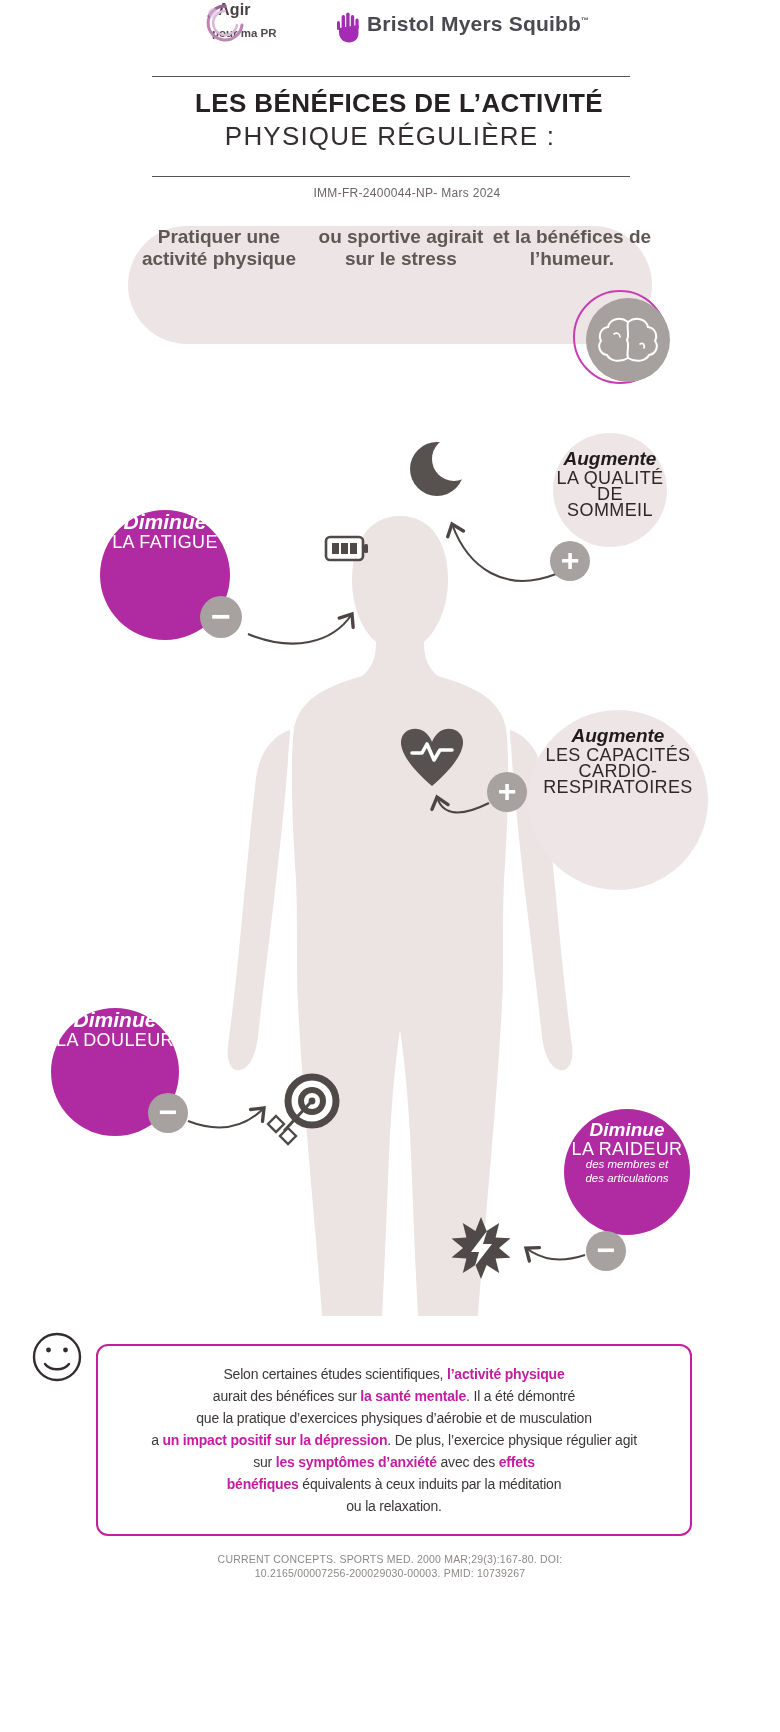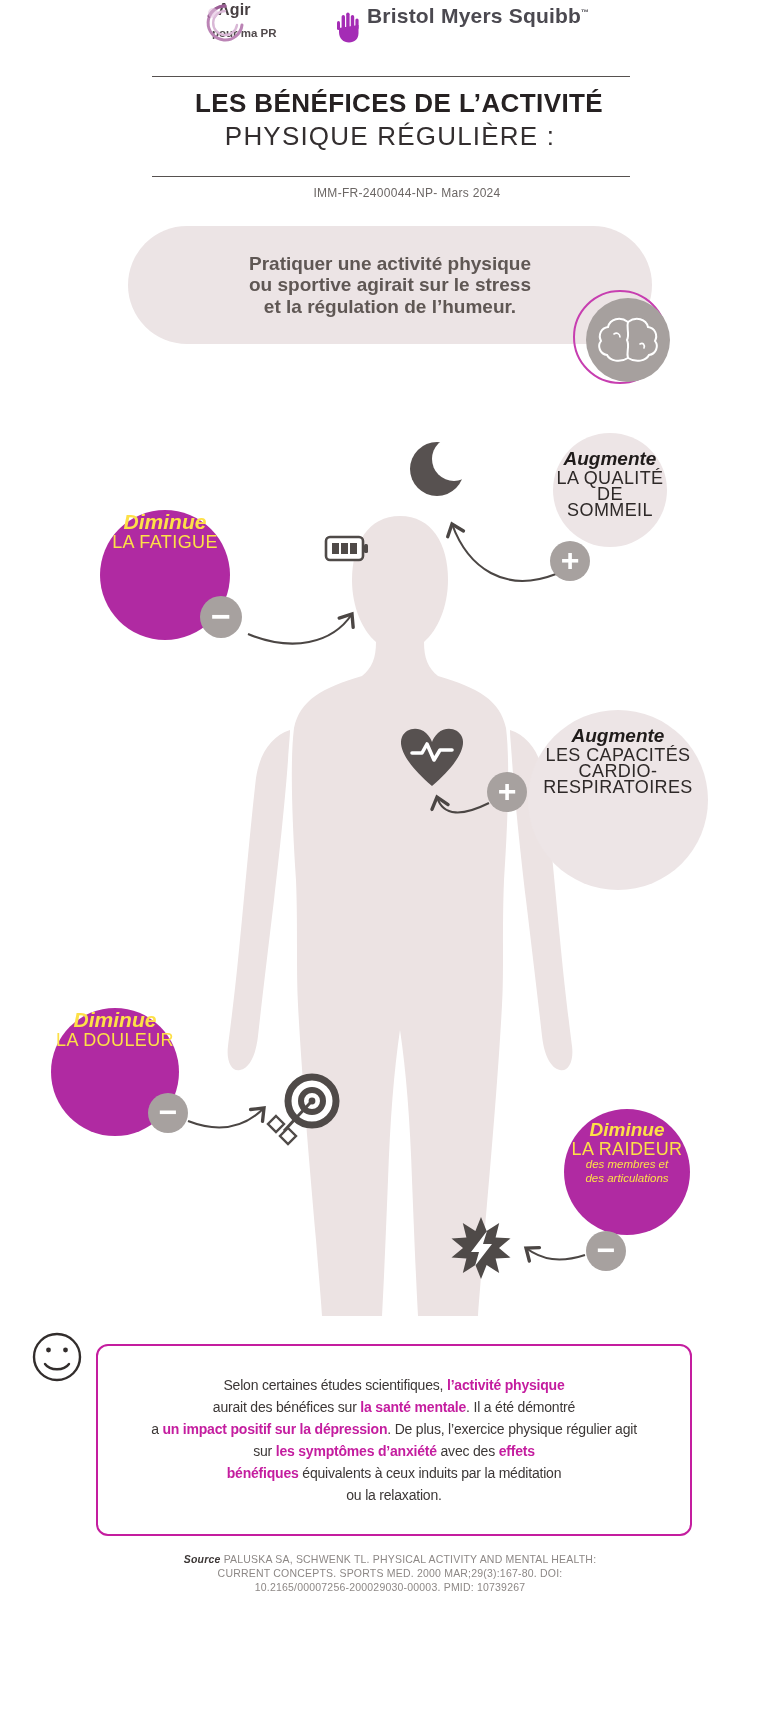--- a/index.html
+++ b/index.html
@@ -2,36 +2,36 @@
 <html><head>
 <meta charset="utf-8">
 <style>
   html,body{margin:0;padding:0;background:#fff;}
   .page{position:relative;width:780px;height:1732px;margin:0 auto;background:#fff;overflow:hidden;
         font-family:"Liberation Sans",sans-serif;color:#332e2e;}
   .abs{position:absolute;}
   
   .agir-text1{left:218px;top:1px;font-size:16px;font-weight:800;color:#473f42;letter-spacing:.2px;}
   .agir-text2{left:212px;top:27px;font-size:11.5px;font-weight:700;color:#514a4c;}
-  .bms-text{left:367px;top:4px;font-size:21px;font-weight:600;color:#4b4950;letter-spacing:.2px;}
+  .bms-text{left:367px;top:12px;font-size:21px;font-weight:600;color:#4b4950;letter-spacing:.2px;}
   .bms-tm{font-size:8px;vertical-align:super;}
   
   .rule{height:1px;background:#56514f;}
   .rule1{left:152px;top:76px;width:478px;}
   .rule2{left:152px;top:176px;width:478px;}
   .title1{left:0;top:88px;width:780px;text-align:center;font-size:26px;font-weight:700;color:#262122;letter-spacing:.4px;padding-left:9px;}
   .title2{left:0;top:121px;width:780px;text-align:center;font-size:26px;font-weight:400;color:#332e2f;letter-spacing:1.2px;}
   .ref{left:0;top:186px;width:780px;text-align:center;font-size:12px;color:#6b6664;letter-spacing:.3px;padding-left:17px;}
   
   .pill{left:128px;top:226px;width:524px;height:118px;border-radius:59px;background:#ece4e5;
-        display:flex;flex-direction:column;justify-content:center;text-align:center;}
+        display:flex;flex-direction:row;justify-content:center;text-align:center;}
   .pill div{font-size:19px;font-weight:700;color:#5f5754;line-height:21.5px;}
   
   .circle{border-radius:50%;display:flex;flex-direction:column;justify-content:flex-start;text-align:center;z-index:4;}
-  .magenta{background:var(--magenta,#b02aa2);color:#fde047;}
+  .magenta{background:var(--magenta,#b02aa2);color:#ffffff;}
   .lightc{background:var(--light-circle,#ede5e6);color:#2e2928;}
   .verb{font-style:italic;font-weight:700;font-size:21px;line-height:24px;}
   .obj{font-size:18px;line-height:16px;letter-spacing:.4px;}
   .detail{font-style:italic;font-size:11.5px;line-height:14px;}
   .c-fatigue{left:100px;top:510px;width:130px;height:130px;}
   .c-sommeil{left:553px;top:433px;width:114px;height:114px;}
   .c-sommeil .inner{transform:translateY(14px);}
   .c-cardio{left:528px;top:710px;width:180px;height:180px;}
   .c-cardio .inner{transform:translateY(14px);}
   .c-douleur{left:51px;top:1008px;width:128px;height:128px;}
@@ -92,21 +92,21 @@
 
   <div class="abs rule rule1"></div>
   <div class="abs title1">LES BÉNÉFICES DE L’ACTIVITÉ</div>
   <div class="abs title2">PHYSIQUE RÉGULIÈRE :</div>
   <div class="abs rule rule2"></div>
   <div class="abs ref">IMM-FR-2400044-NP- Mars 2024</div>
 
   <div class="abs pill">
     <div>Pratiquer une activité physique</div>
     <div>ou sportive agirait sur le stress</div>
-    <div>et la régulation de l’humeur.</div>
+    <div>et la bénéfices de l’humeur.</div>
   </div>
 
   <svg class="abs brain-badge" width="110" height="108">
     <circle cx="50" cy="51" r="46" fill="none" stroke="#c73eb0" stroke-width="2"></circle>
     <circle cx="58" cy="54" r="42" fill="#a6a09e"></circle>
     <g stroke="#ffffff" stroke-width="2" fill="none" stroke-linecap="round">
       <path d="M58,36 C56,42 60,48 57,54 C60,60 56,66 58,72"></path>
       <path d="M58,36 C50,30 40,33 38,41 C31,42 28,49 31,55 C27,60 30,68 37,69 C40,75 50,77 58,72"></path>
       <path d="M58,36 C66,30 76,33 78,41 C85,42 88,49 85,55 C89,60 86,68 79,69 C76,75 66,77 58,72"></path>
       <path d="M44,48 C47,46 50,48 50,51" stroke-width="1.6"></path>
@@ -239,25 +239,25 @@
   <div class="abs badge badge-40 b-douleur">
       <span>−</span>
     </div>
   <div class="abs badge badge-40 b-raideur">
       <span>−</span>
     </div>
 
   <div class="abs bottom-box">
       <div class="para-line"><span>Selon certaines études scientifiques, </span><span class="hl">l’activité physique</span></div>
       <div class="para-line"><span>aurait des bénéfices sur </span><span class="hl">la santé mentale</span><span>. Il a été démontré</span></div>
+      <div class="para-line"><span>que la pratique d’exercices physiques d’aérobie et de musculation</span></div>
       <div class="para-line"><span>a </span><span class="hl">un impact positif sur la dépression</span><span>. De plus, l’exercice physique régulier agit</span></div>
       <div class="para-line"><span>sur </span><span class="hl">les symptômes d’anxiété</span><span> avec des </span><span class="hl">effets</span></div>
       <div class="para-line"><span class="hl">bénéfiques</span><span> équivalents à ceux induits par la méditation</span></div>
       <div class="para-line"><span>ou la relaxation.</span></div>
     </div>
 
   <div class="abs source">
-    <div><span class="src-label">Source</span><span> PALUSKA SA, SCHWENK TL. PHYSICAL ACTIVITY AND MENTAL HEALTH:</span></div>
     <div>CURRENT CONCEPTS. SPORTS MED. 2000 MAR;29(3):167-80. DOI:</div>
     <div>10.2165/00007256-200029030-00003. PMID: 10739267</div>
   </div>
 
 </div>
 
 </body></html>

